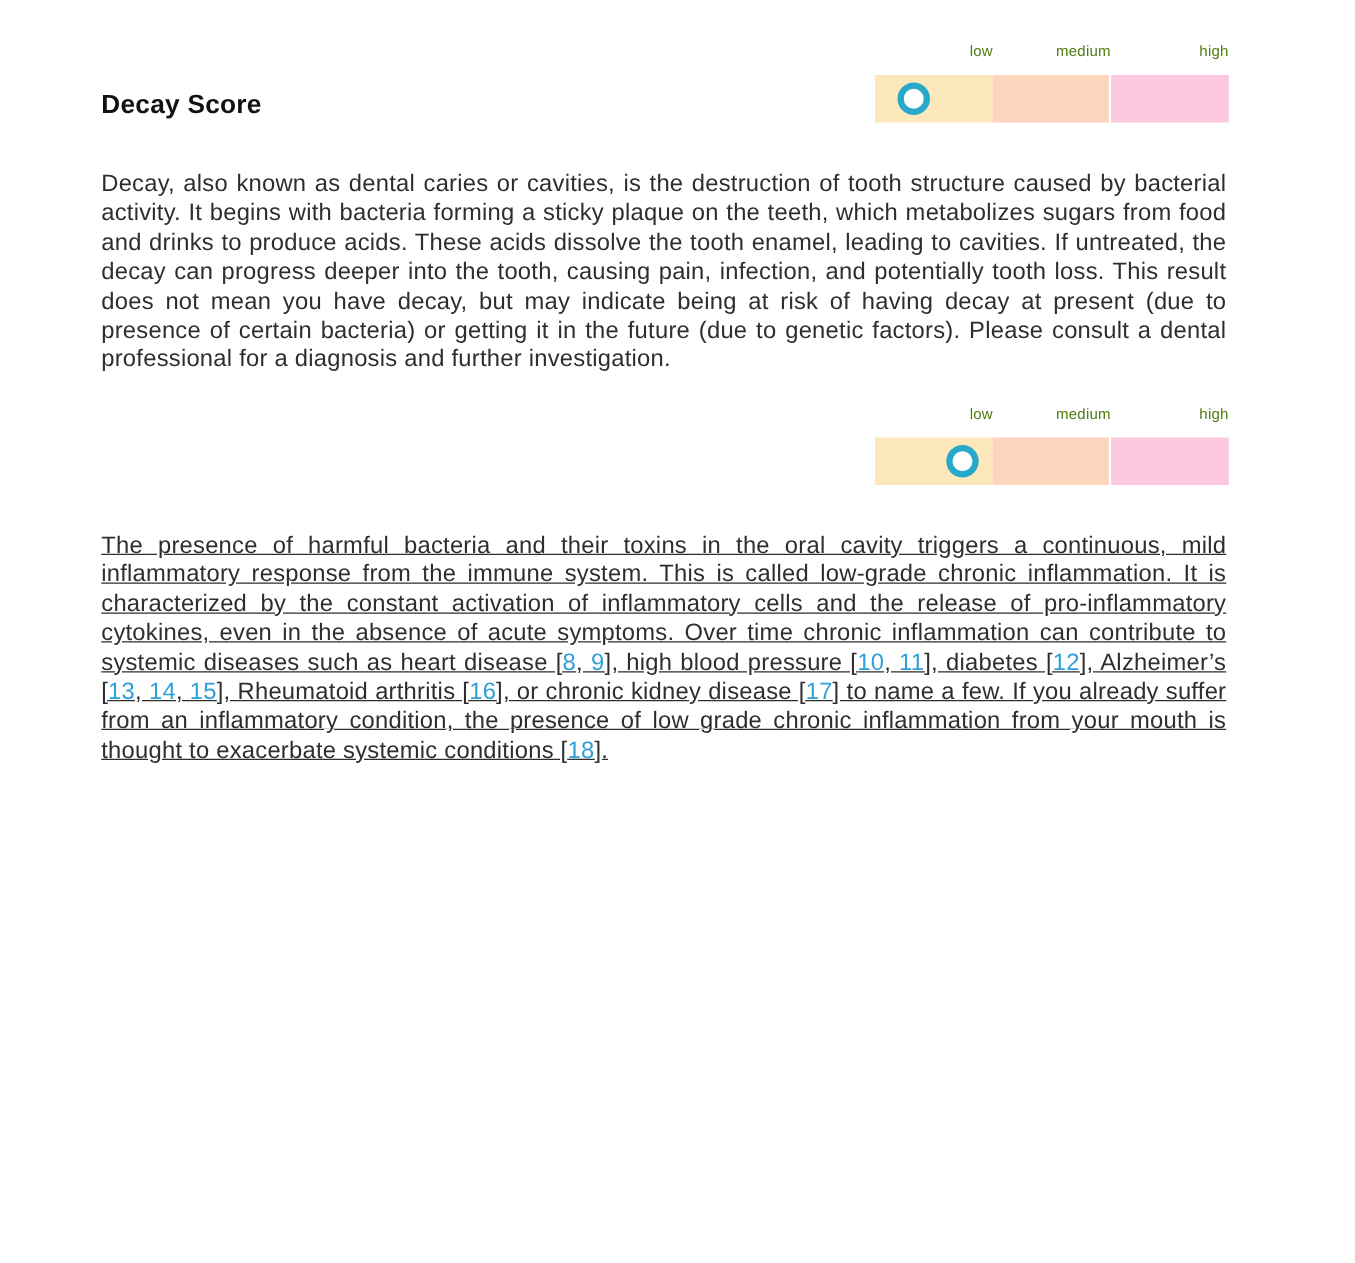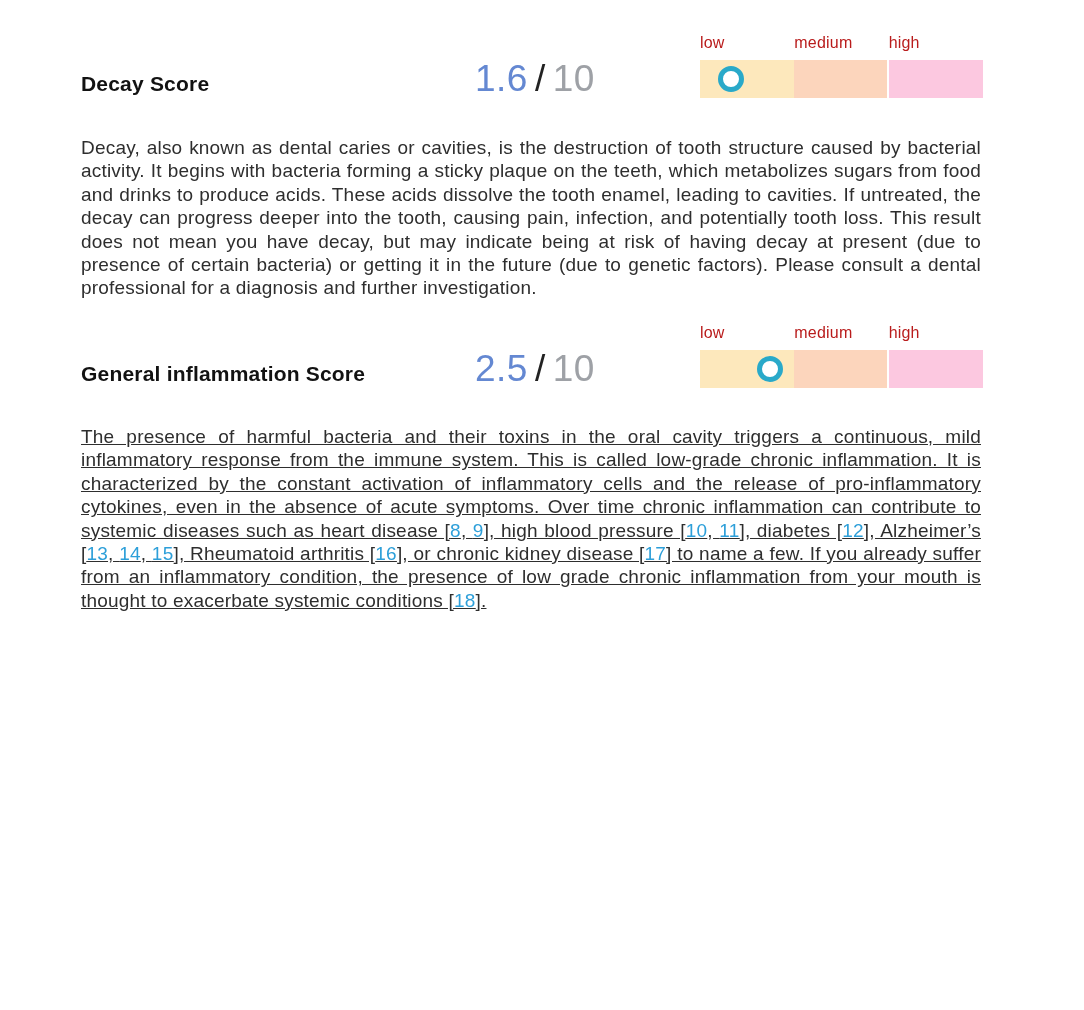--- a/index.html
+++ b/index.html
@@ -48,23 +48,23 @@
     right: 0; top: 0;
     width: 283px;
   }
   .gauge-labels {
     display: flex;
     height: 26px;
     align-items: flex-start;
   }
   .gauge-label {
     flex: 1;
-    text-align: left;
-    font-size: 16px;
-    color: #b91c1c;
+    text-align: right;
+    font-size: 12px;
+    color: #4d7c0f;
     letter-spacing: 0.2px;
   }
   .gauge-bar {
     position: relative;
     height: 38px;
     display: flex;
   }
   .gauge-seg { flex: 1; }
   .seg-low    { background: var(--gauge_low); }
   .seg-medium { background: var(--gauge_medium); border-right: 2px solid #ffffff; }
@@ -95,45 +95,38 @@
 
   .cite { color: var(--citation); cursor: pointer; }
 </style>
 </head>
 <body>
 
 <div class="page">
 
   <div class="section-header first">
     <div class="section-title">Decay Score</div>
-    <div class="score">
-      <span class="score-value">1.6</span><span class="score-slash">/</span><span class="score-max">10</span>
-    </div>
     <div class="gauge">
       <div class="gauge-labels">
         <div class="gauge-label">low</div>
         <div class="gauge-label">medium</div>
         <div class="gauge-label">high</div>
       </div>
       <div class="gauge-bar">
         <div class="gauge-seg seg-low"></div>
         <div class="gauge-seg seg-medium"></div>
         <div class="gauge-seg seg-high"></div>
         <div class="gauge-marker" style="left: 11%;"></div>
       </div>
     </div>
   </div>
 
   <p class="body-text first">Decay, also known as dental caries or cavities, is the destruction of tooth structure caused by bacterial activity. It begins with bacteria forming a sticky plaque on the teeth, which metabolizes sugars from food and drinks to produce acids. These acids dissolve the tooth enamel, leading to cavities. If untreated, the decay can progress deeper into the tooth, causing pain, infection, and potentially tooth loss. This result does not mean you have decay, but may indicate being at risk of having decay at present (due to presence of certain bacteria) or getting it in the future (due to genetic factors). Please consult a dental professional for a diagnosis and further investigation.</p>
 
   <div class="section-header second">
-    <div class="section-title">General inflammation Score</div>
-    <div class="score">
-      <span class="score-value">2.5</span><span class="score-slash">/</span><span class="score-max">10</span>
-    </div>
     <div class="gauge">
       <div class="gauge-labels">
         <div class="gauge-label">low</div>
         <div class="gauge-label">medium</div>
         <div class="gauge-label">high</div>
       </div>
       <div class="gauge-bar">
         <div class="gauge-seg seg-low"></div>
         <div class="gauge-seg seg-medium"></div>
         <div class="gauge-seg seg-high"></div>

